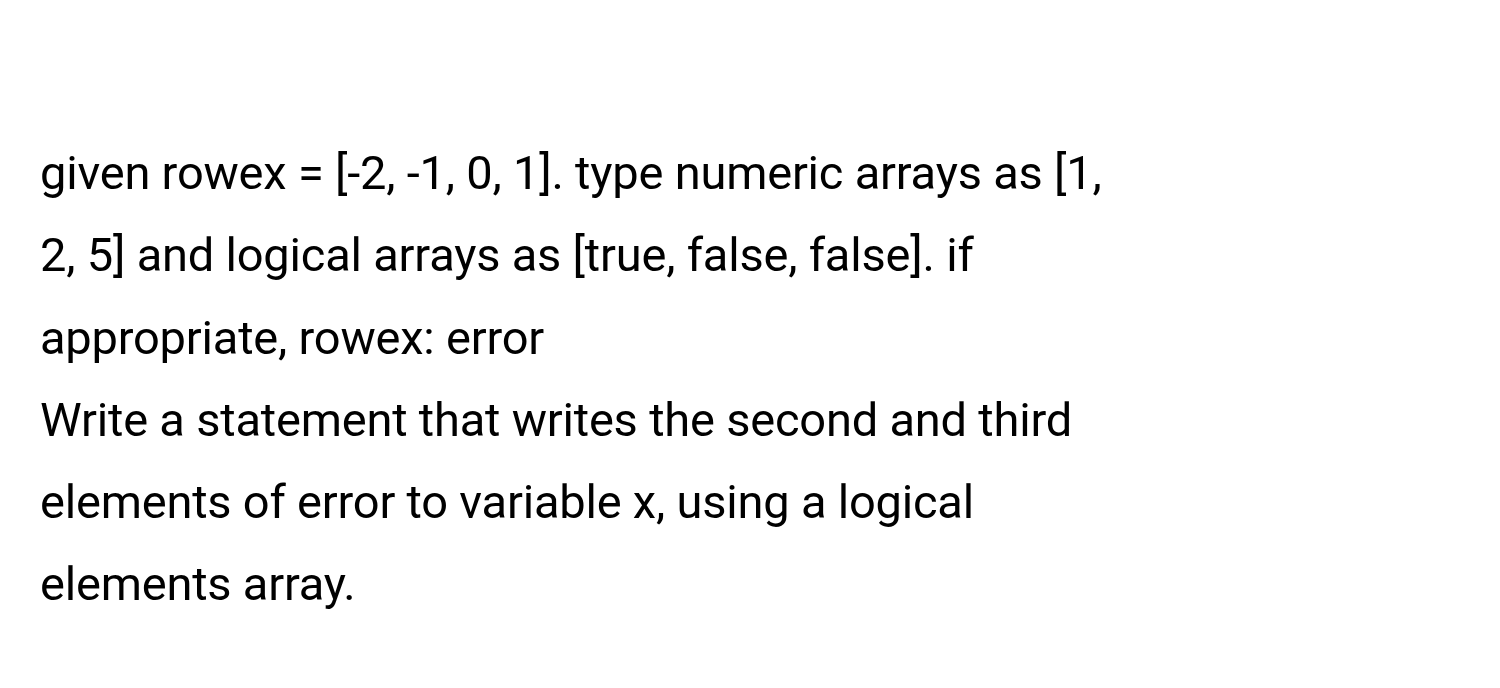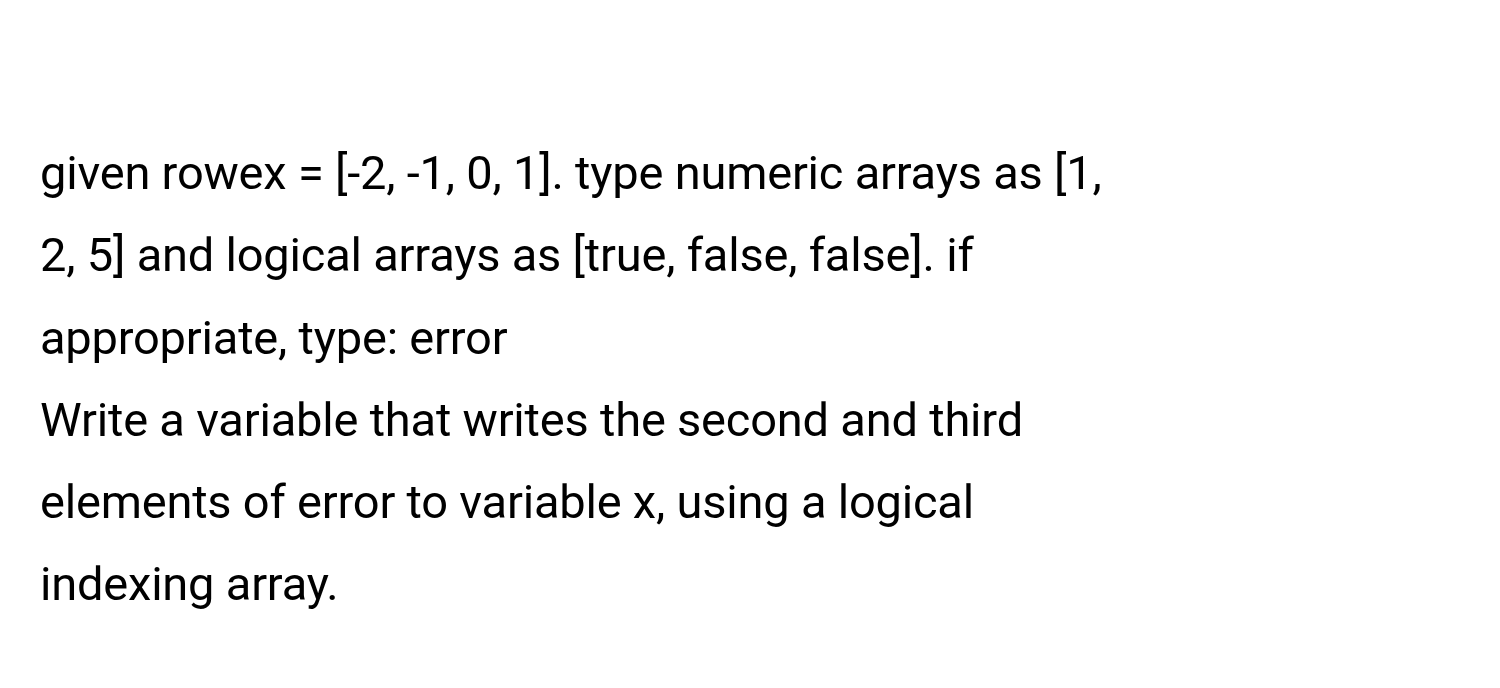--- a/index.html
+++ b/index.html
@@ -29,18 +29,18 @@
     display: block;
   }
 </style>
 </head>
 <body>
 
 <div class="container">
   <div class="text-block">
     <span class="line">given rowex = [-2, -1, 0, 1]. type numeric arrays as [1,</span>
     <span class="line">2, 5] and logical arrays as [true, false, false]. if</span>
-    <span class="line">appropriate, type: error</span>
-    <span class="line">Write a variable that writes the second and third</span>
+    <span class="line">appropriate, rowex: error</span>
+    <span class="line">Write a statement that writes the second and third</span>
     <span class="line">elements of error to variable x, using a logical</span>
-    <span class="line">indexing array.</span>
+    <span class="line">elements array.</span>
   </div>
 </div>
 
 </body></html>

